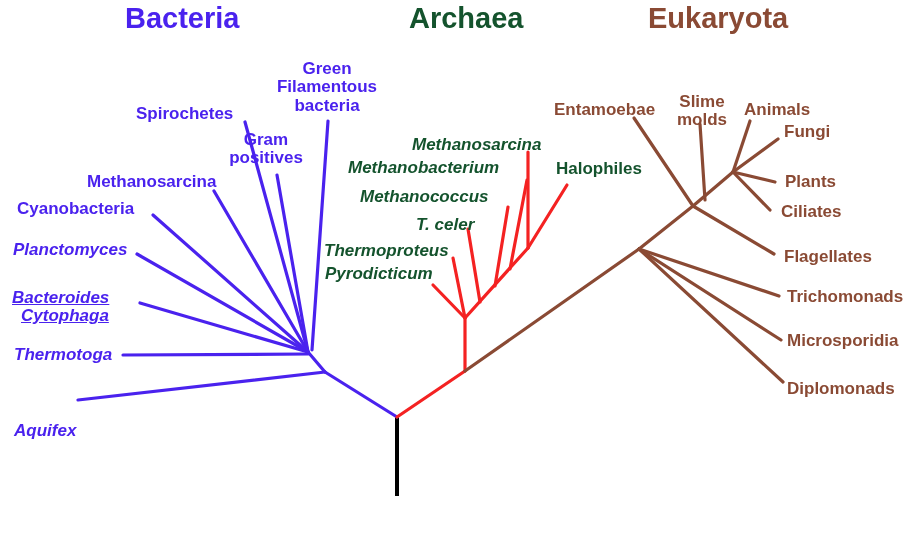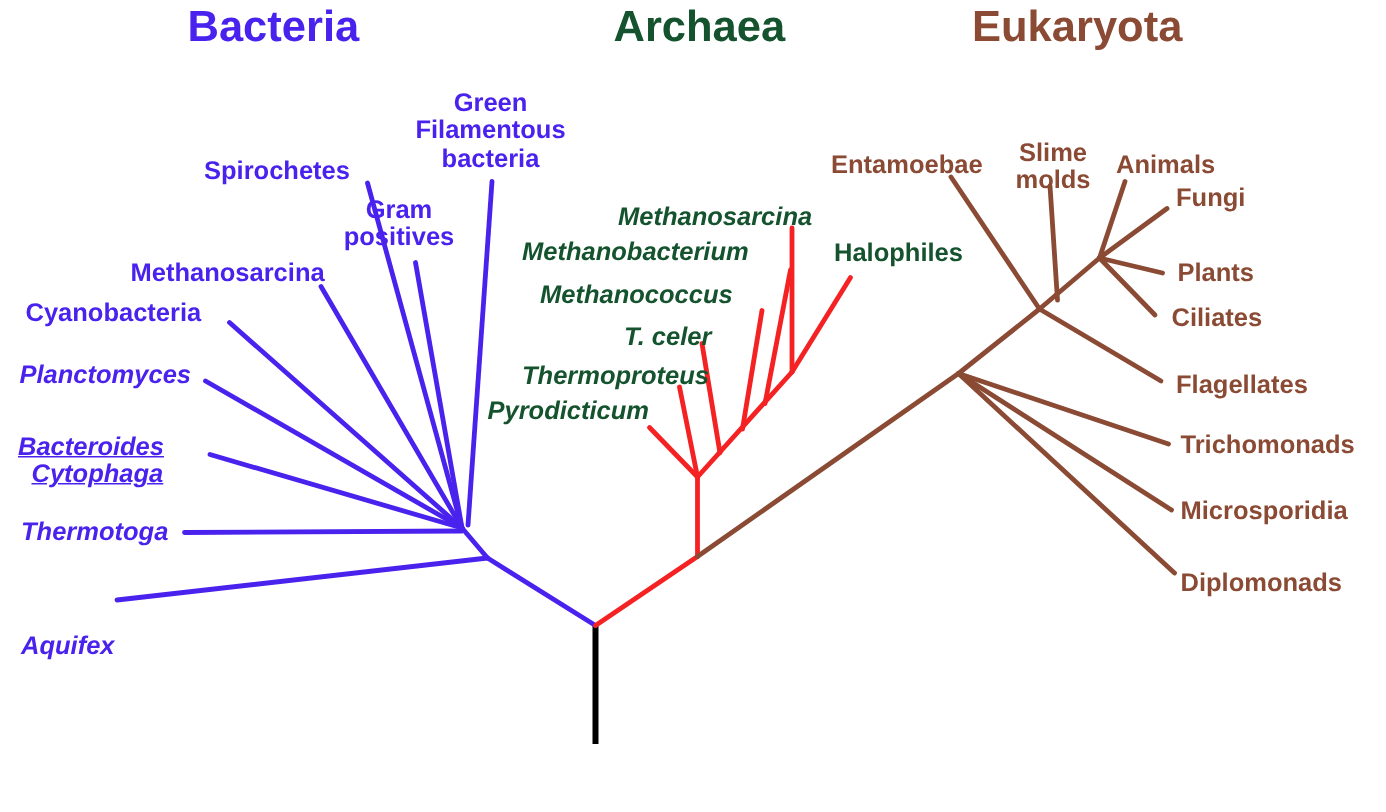--- a/index.html
+++ b/index.html
@@ -138,21 +138,21 @@
   <div class="taxon-label bacteria-color italic" style="left:14px; top:390px;margin-top:32px;">Aquifex</div>
 
   <div class="taxon-label archaea-color italic" style="left:412px; top:136px;">Methanosarcina</div>
 
   <div class="taxon-label archaea-color italic" style="left:348px; top:159px;">Methanobacterium</div>
 
   <div class="taxon-label archaea-color italic" style="left:360px; top:188px;">Methanococcus</div>
 
   <div class="taxon-label archaea-color italic" style="left:416px; top:216px;">T. celer</div>
 
-  <div class="taxon-label archaea-color italic" style="left:348px; top:242px;">Thermoproteus</div>
+  <div class="taxon-label archaea-color italic" style="left:324px; top:242px;">Thermoproteus</div>
 
   <div class="taxon-label archaea-color italic" style="left:325px; top:265px;">Pyrodicticum</div>
 
   <div class="taxon-label archaea-color" style="left:556px; top:160px;">Halophiles</div>
 
   <div class="taxon-label eukaryota-color" style="left:554px; top:101px;">Entamoebae</div>
 
   <div class="taxon-label eukaryota-color multi" style="left:668px; top:93px; width:68px;">
     <span class="label-line2">Slime</span>
     <span class="label-line2">molds</span>

